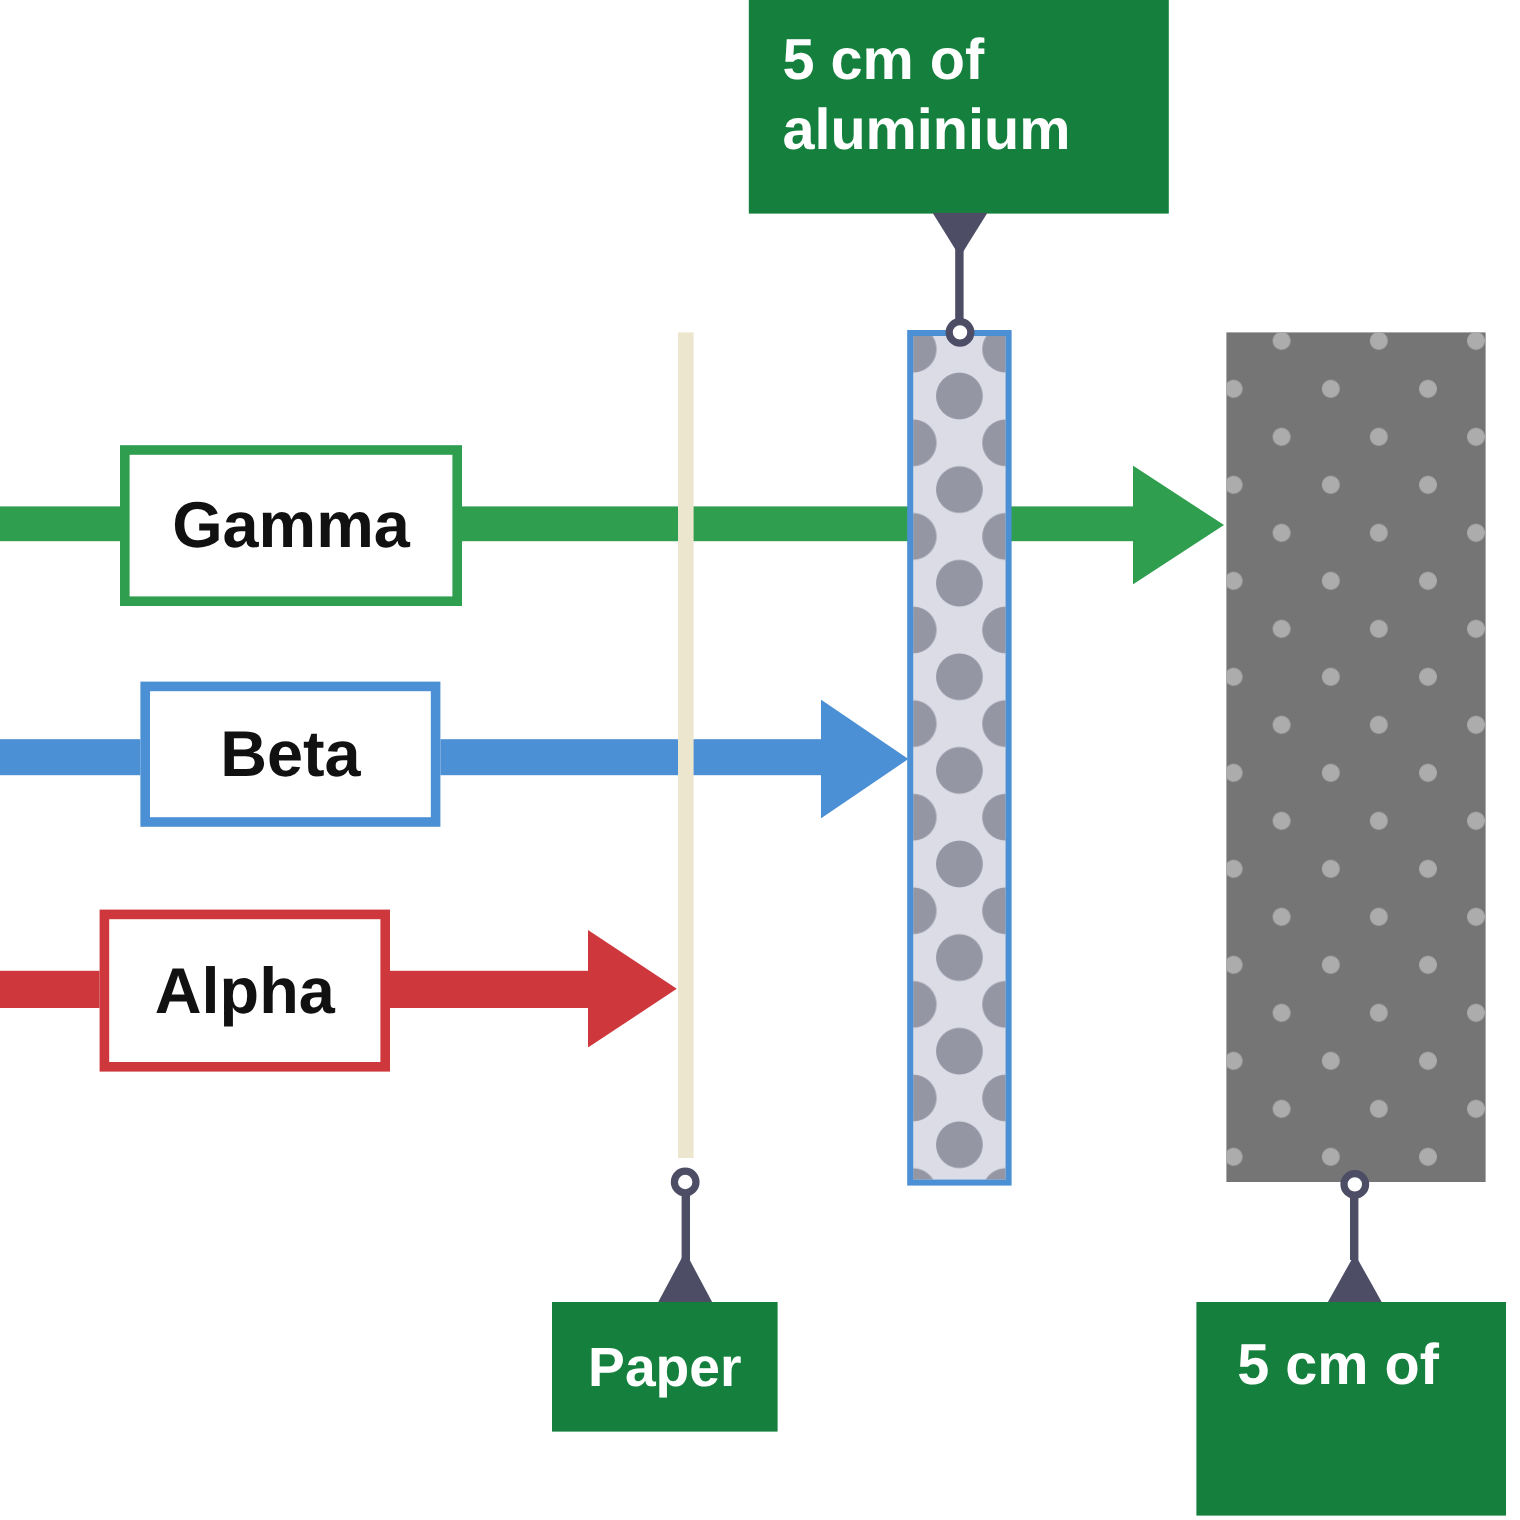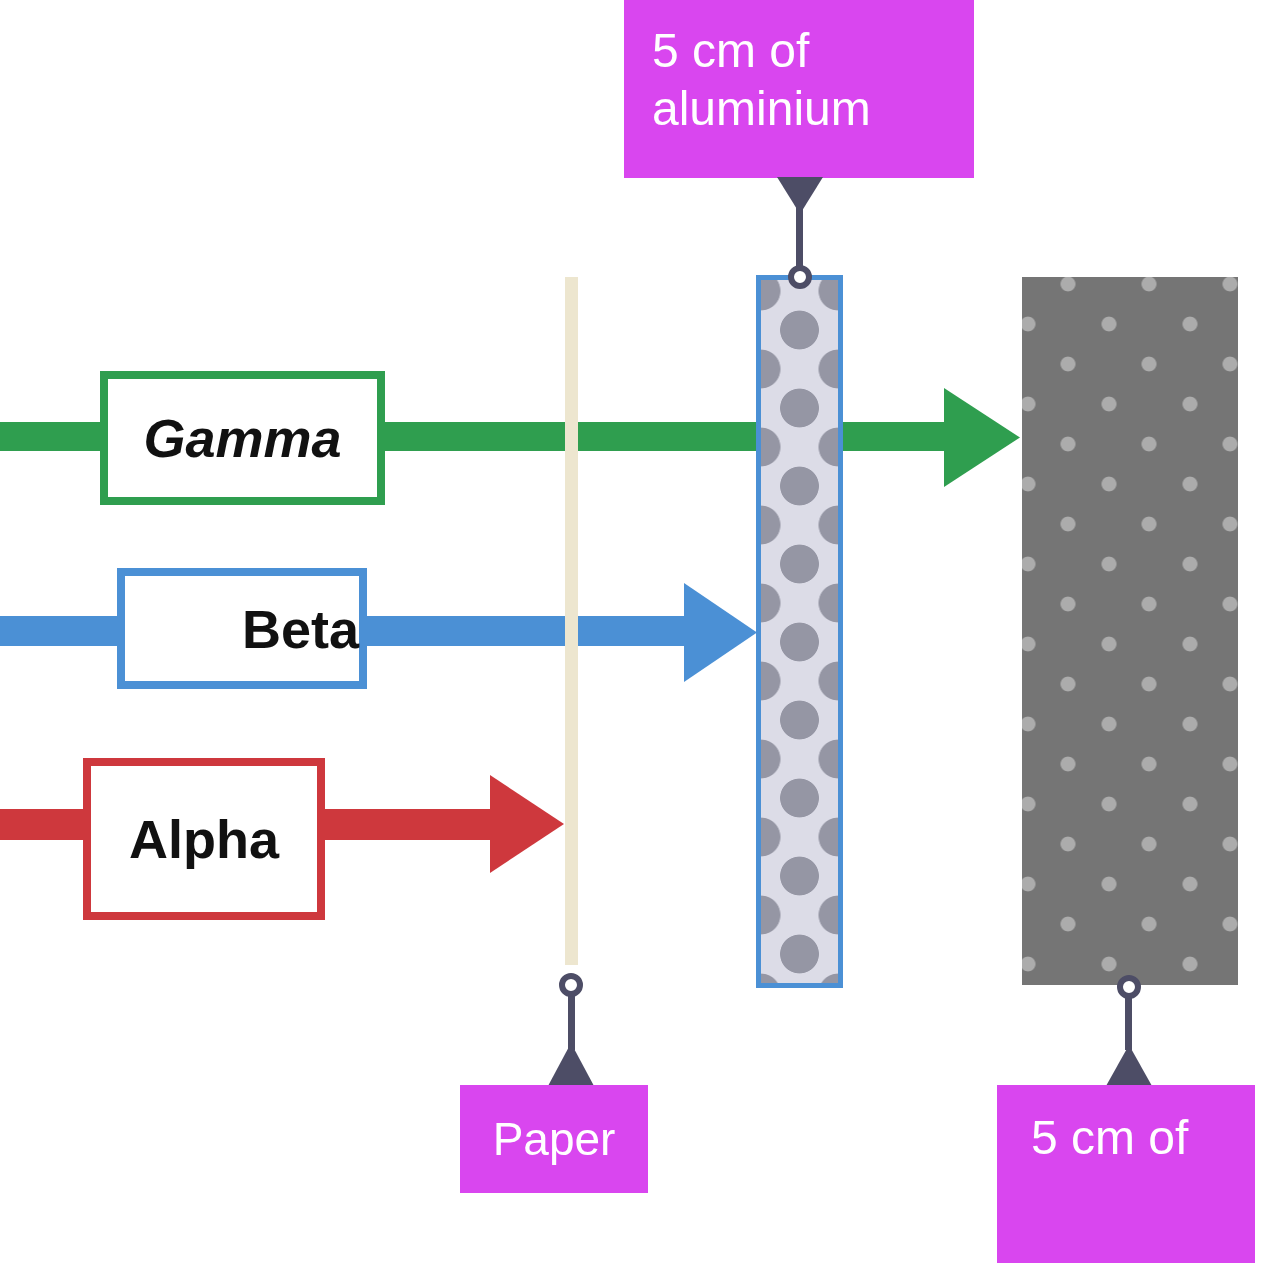--- a/index.html
+++ b/index.html
@@ -20,23 +20,23 @@
   .shaft-beta{left:0;top:616px;width:690px;height:30px;background:#4B90D5;}
   .head-beta{left:684px;top:583px;width:73px;height:99px;background:#4B90D5;}
   .shaft-alpha{left:0;top:809px;width:496px;height:31px;background:#CE383D;}
   .head-alpha{left:490px;top:775px;width:74px;height:98px;background:#CE383D;}
 
   .ray-box{
     position:absolute;z-index:2;background:#ffffff;box-sizing:border-box;
     display:flex;align-items:center;justify-content:center;
     font-weight:bold;font-size:54px;color:#111111;letter-spacing:0;
   }
-  .box-gamma{left:100px;top:371px;width:285px;height:134px;border:8px solid #2F9E4F;font-style:italic;}
-  .box-beta{left:117px;top:568px;width:250px;height:121px;border:8px solid #4B90D5;justify-content:flex-end;}
-  .box-alpha{left:83px;top:758px;width:242px;height:162px;border:8px solid #CE383D;}
+  .box-gamma{left:100px;top:371px;width:285px;height:134px;border:8px solid #2F9E4F;}
+  .box-beta{left:117px;top:568px;width:250px;height:121px;border:8px solid #4B90D5;}
+  .box-alpha{left:83px;top:758px;width:242px;height:135px;border:8px solid #CE383D;}
 
   
   .barrier{position:absolute;z-index:3;}
   .paper-sheet{
     left:565px;top:277px;width:13px;height:688px;background:#EDE6CF;
   }
   .aluminium-sheet{
     left:756px;top:275px;width:87px;height:713px;
     box-sizing:border-box;border:5px solid #4B90D5;
     background-color:#DCDCE7;
@@ -52,22 +52,22 @@
     background-color:#757575;
     background-image:
       radial-gradient(circle, #ACACAC 7px, rgba(172,172,172,0) 7.8px),
       radial-gradient(circle, #ACACAC 7px, rgba(172,172,172,0) 7.8px);
     background-size:81px 80px, 81px 80px;
     background-position:5.5px -33px, -34.5px 7px;
   }
 
   
   .callout-box{
-    position:absolute;z-index:4;background:#d946ef;color:#ffffff;
-    font-weight:normal;box-sizing:border-box;
+    position:absolute;z-index:4;background:#15803d;color:#ffffff;
+    font-weight:bold;box-sizing:border-box;
   }
   .callout-line{display:block;}
   .co-alu{
     left:624px;top:0;width:350px;height:178px;
     font-size:48px;line-height:58px;padding:22px 0 0 28px;
   }
   .co-paper{
     left:460px;top:1085px;width:188px;height:108px;
     font-size:46px;line-height:108px;text-align:center;padding:0;
   }

